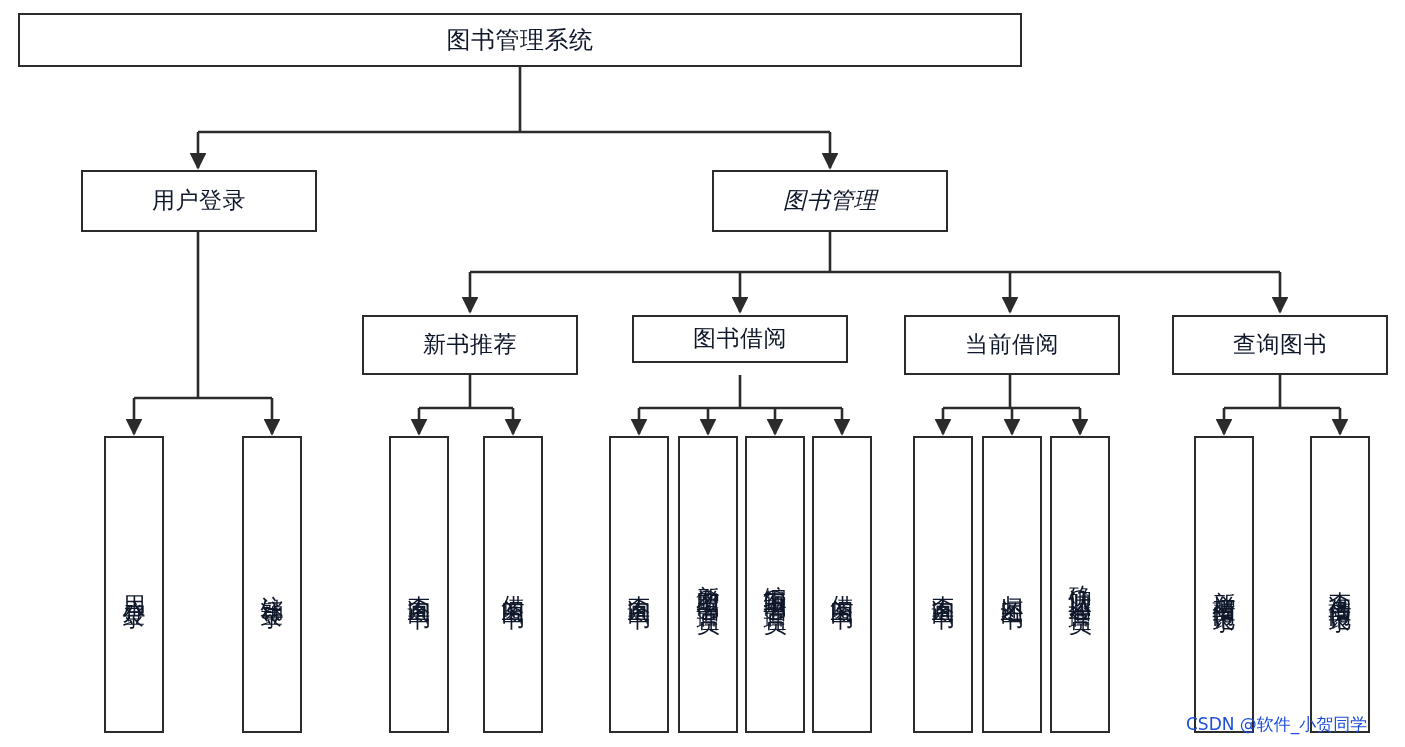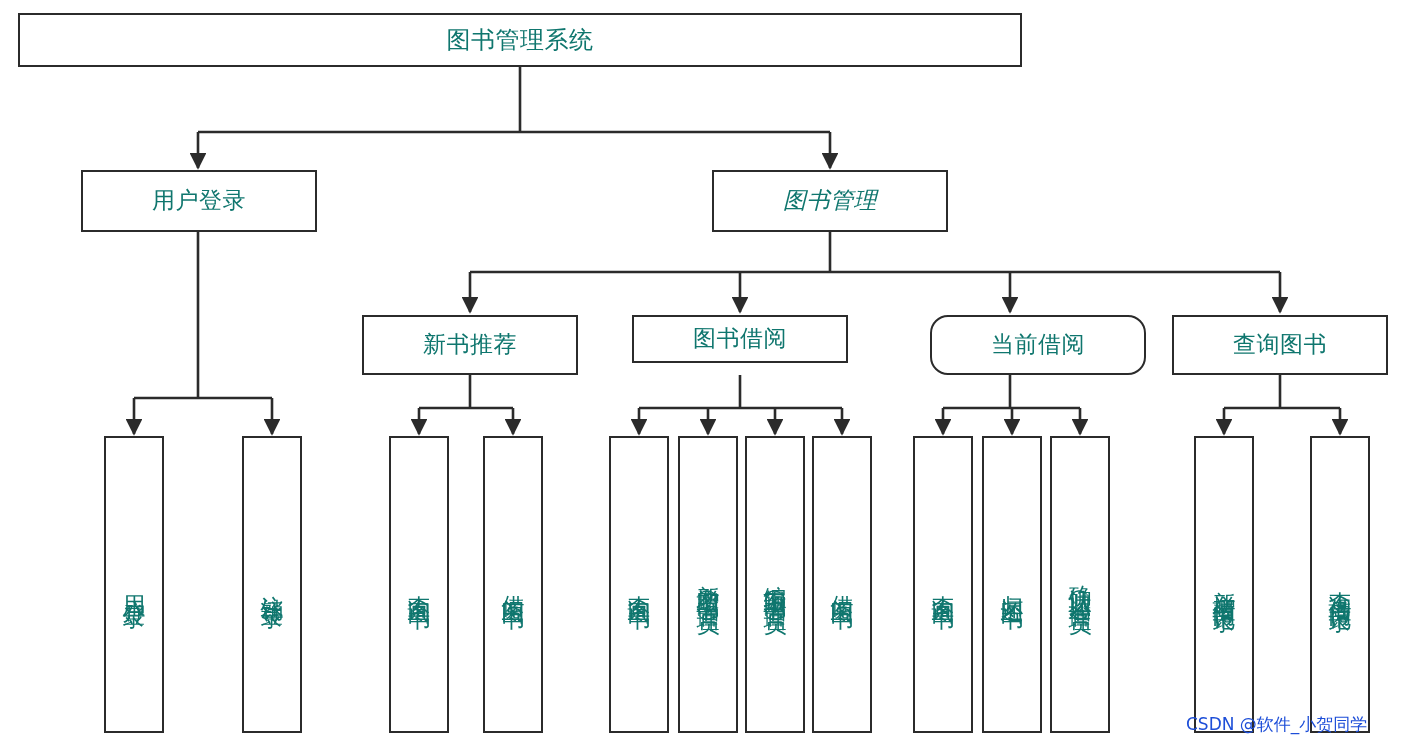--- a/index.html
+++ b/index.html
@@ -27,21 +27,21 @@
     pointer-events: none;
   }
   .node {
     position: absolute;
     box-sizing: border-box;
     border: 2px solid #2b2b2b;
     background: #ffffff;
     display: flex;
     align-items: center;
     justify-content: center;
-    color: #0f766e;
+    color: #0f172a;
     z-index: 2;
   }
   .node .lbl {
     display: block;
     line-height: 1.12;
     letter-spacing: 0.5px;
   }
   
   .node.h .lbl {
     font-size: 23px;
@@ -141,21 +141,21 @@
   <div class="node h" style="left:712px; top:170px; width:236px; height:62px;font-style:italic;">
     <span class="lbl">图书管理</span>
   </div>
 
   <div class="node h" style="left:362px; top:315px; width:216px; height:60px;">
     <span class="lbl">新书推荐</span>
   </div>
   <div class="node h" style="left:632px; top:315px; width:216px; height:48px;">
     <span class="lbl">图书借阅</span>
   </div>
-  <div class="node h" style="left:930px; top:315px; width:216px; height:60px;border-radius:18px;">
+  <div class="node h" style="left:904px; top:315px; width:216px; height:60px;">
     <span class="lbl">当前借阅</span>
   </div>
   <div class="node h" style="left:1172px; top:315px; width:216px; height:60px;">
     <span class="lbl">查询图书</span>
   </div>
 
   <div class="node v" style="left:104px; top:436px; width:60px; height:297px;">
     <span class="lbl">用户登录</span>
   </div>
   <div class="node v" style="left:242px; top:436px; width:60px; height:297px;">

